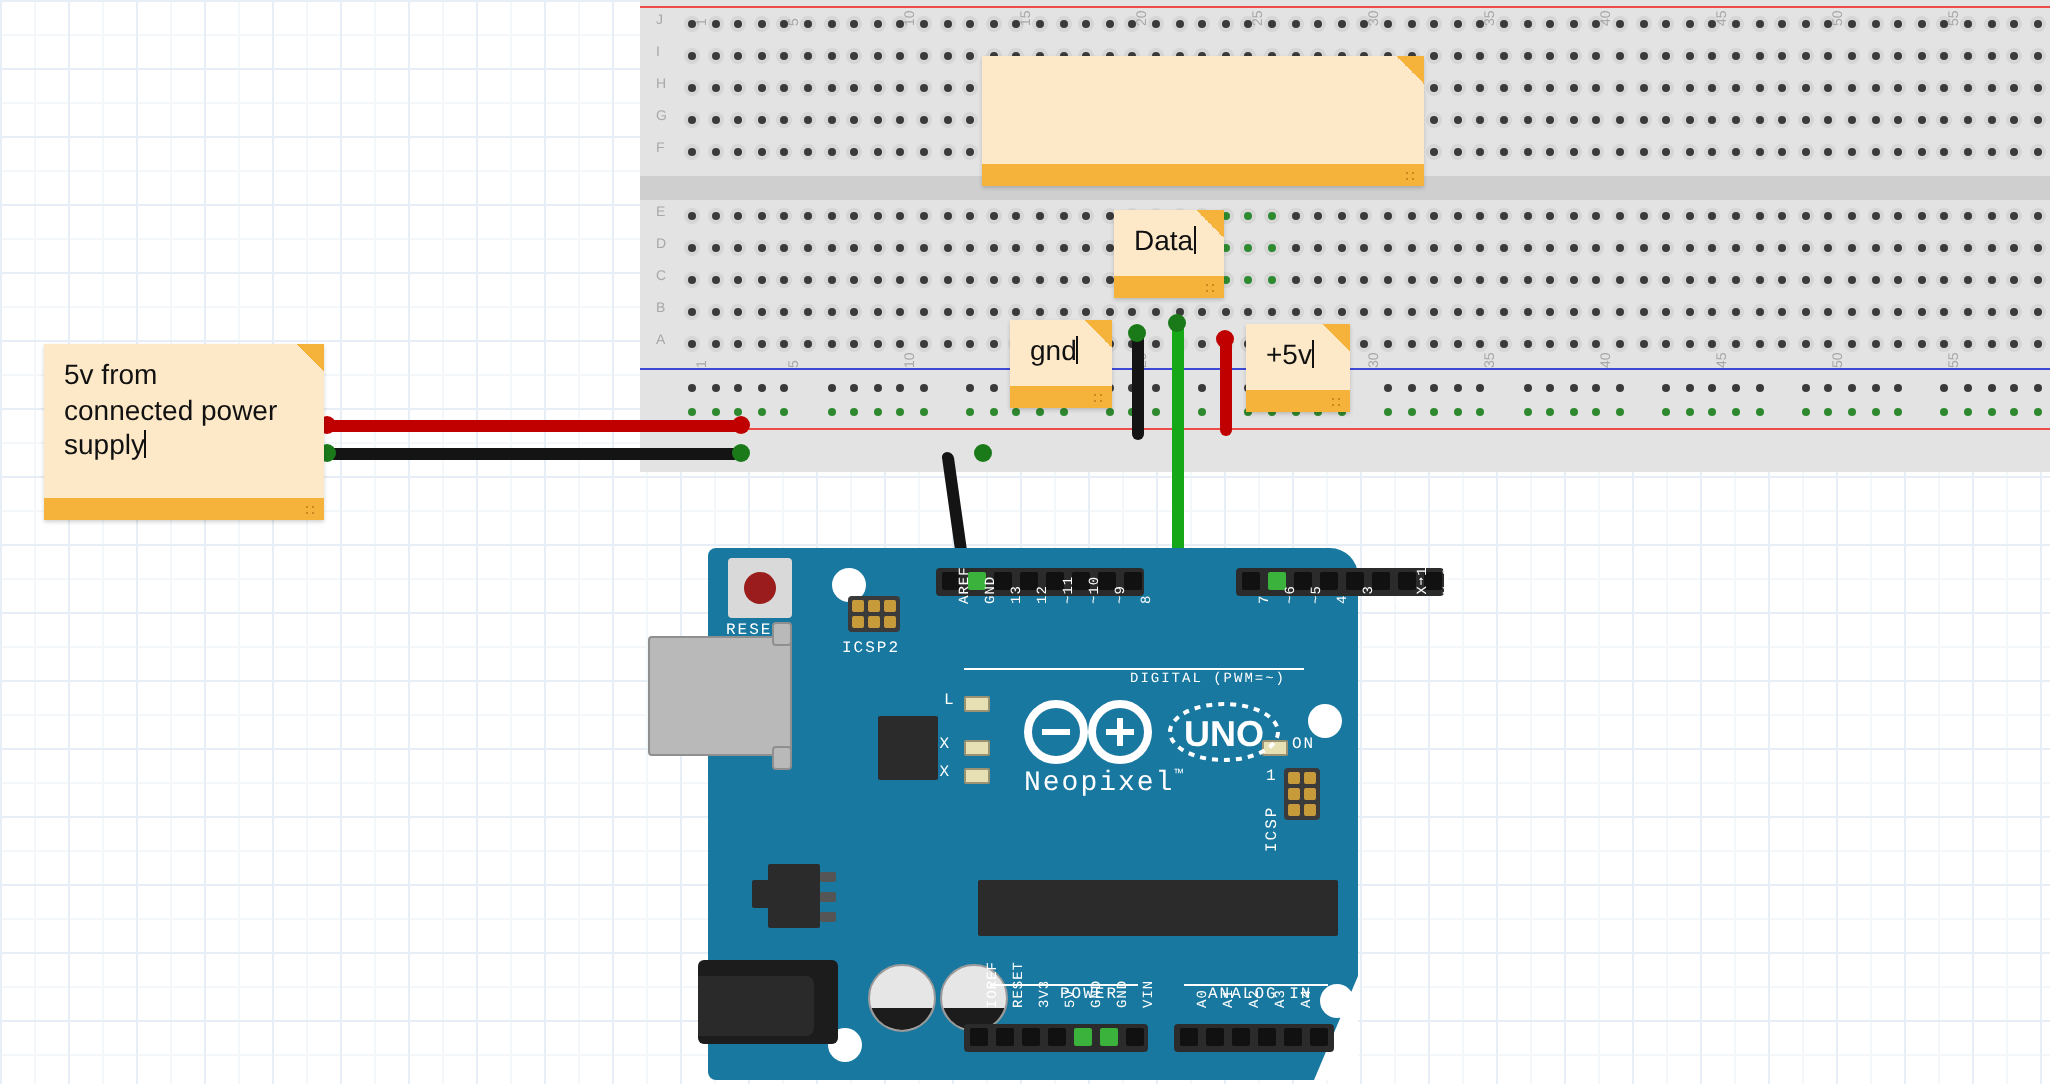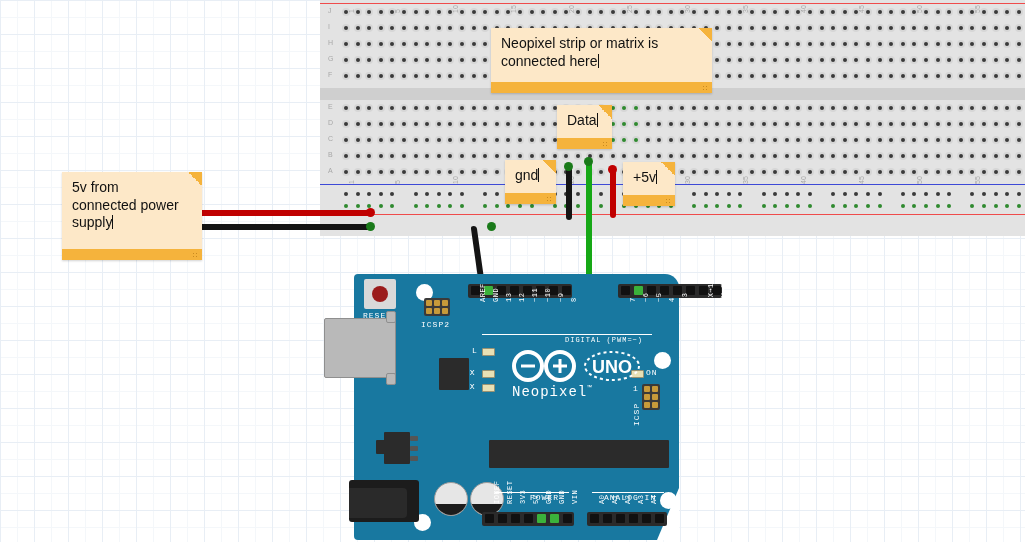--- a/index.html
+++ b/index.html
@@ -1023,35 +1023,31 @@
         <div class="plabel" style="left: 296px; top: 230px;">A4</div>
         <div class="plabel" style="left: 309px; top: 230px;">A5</div>
       </div>
     <div class="wline" style="left:141px;top:218px;width:74px;"></div>
     <div class="btxt" style="left:176px;top:219px;font-size:8px;">POWER</div>
     <div class="wline" style="left:238px;top:218px;width:72px;"></div>
     <div class="btxt" style="left:250px;top:219px;font-size:8px;">ANALOG IN</div>
   </div>
 
   <div id="notes">
-      <div class="note" style="left: 22px; top: 172px; width: 140px; height: 88px; font-size: 14px; background: rgb(253, 232, 200); margin-left: 40px;">
+      <div class="note" style="left: 22px; top: 172px; width: 140px; height: 88px; font-size: 14px; background: rgb(253, 232, 200);">
         <div class="fold"></div>
         <div class="body">
           <div>5v from</div>
           <div>connected power</div>
           <div>supply<span class="caret"></span></div>
         </div>
         <div class="foot" style="background: rgb(245, 179, 60);"></div>
       </div>
       <div class="note" style="left: 491px; top: 28px; width: 221px; height: 65px; font-size: 14px; background: rgb(253, 232, 200);">
         <div class="fold"></div>
-        <div class="body">
-          <div>Neopixel strip or matrix is</div>
-          <div>connected here<span class="caret"></span></div>
-        </div>
         <div class="foot" style="background: rgb(245, 179, 60);"></div>
       </div>
       <div class="note" style="left: 557px; top: 105px; width: 55px; height: 44px; font-size: 14px; background: rgb(253, 232, 200);">
         <div class="fold"></div>
         <div class="body">
           <div>Data<span class="caret"></span></div>
         </div>
         <div class="foot" style="background: rgb(245, 179, 60);"></div>
       </div>
       <div class="note" style="left: 505px; top: 160px; width: 51px; height: 44px; font-size: 14px; background: rgb(253, 232, 200);">

